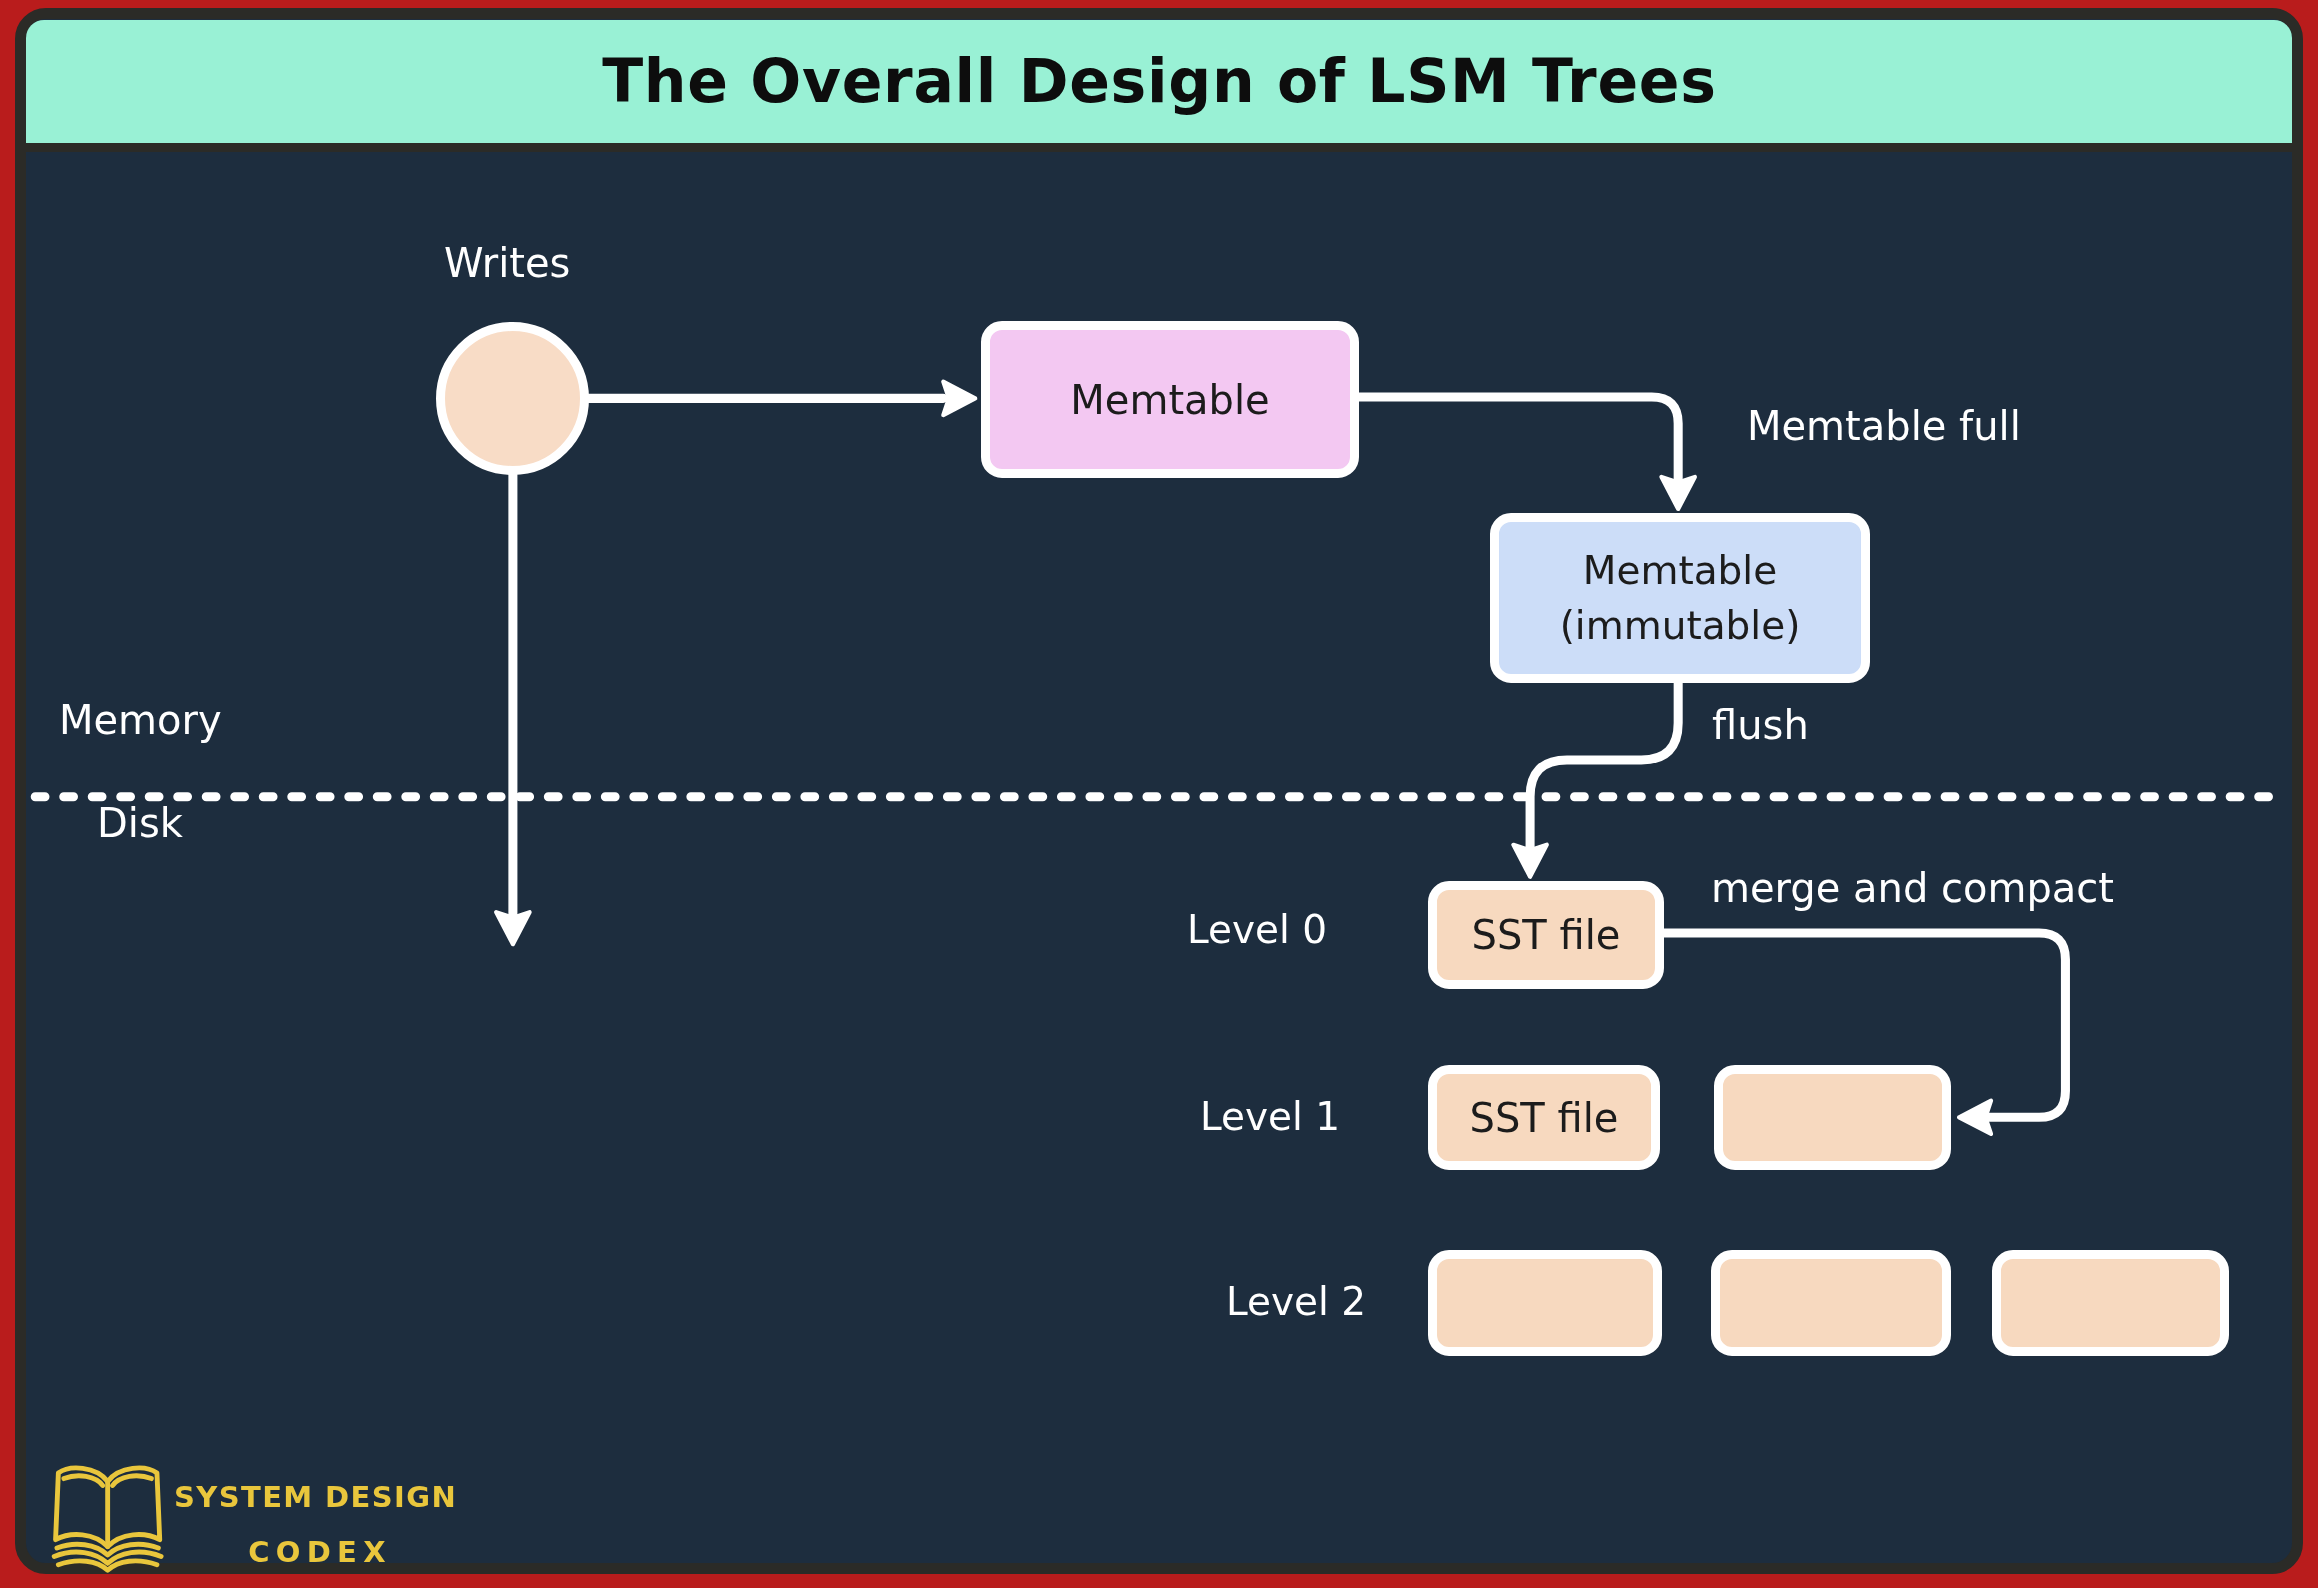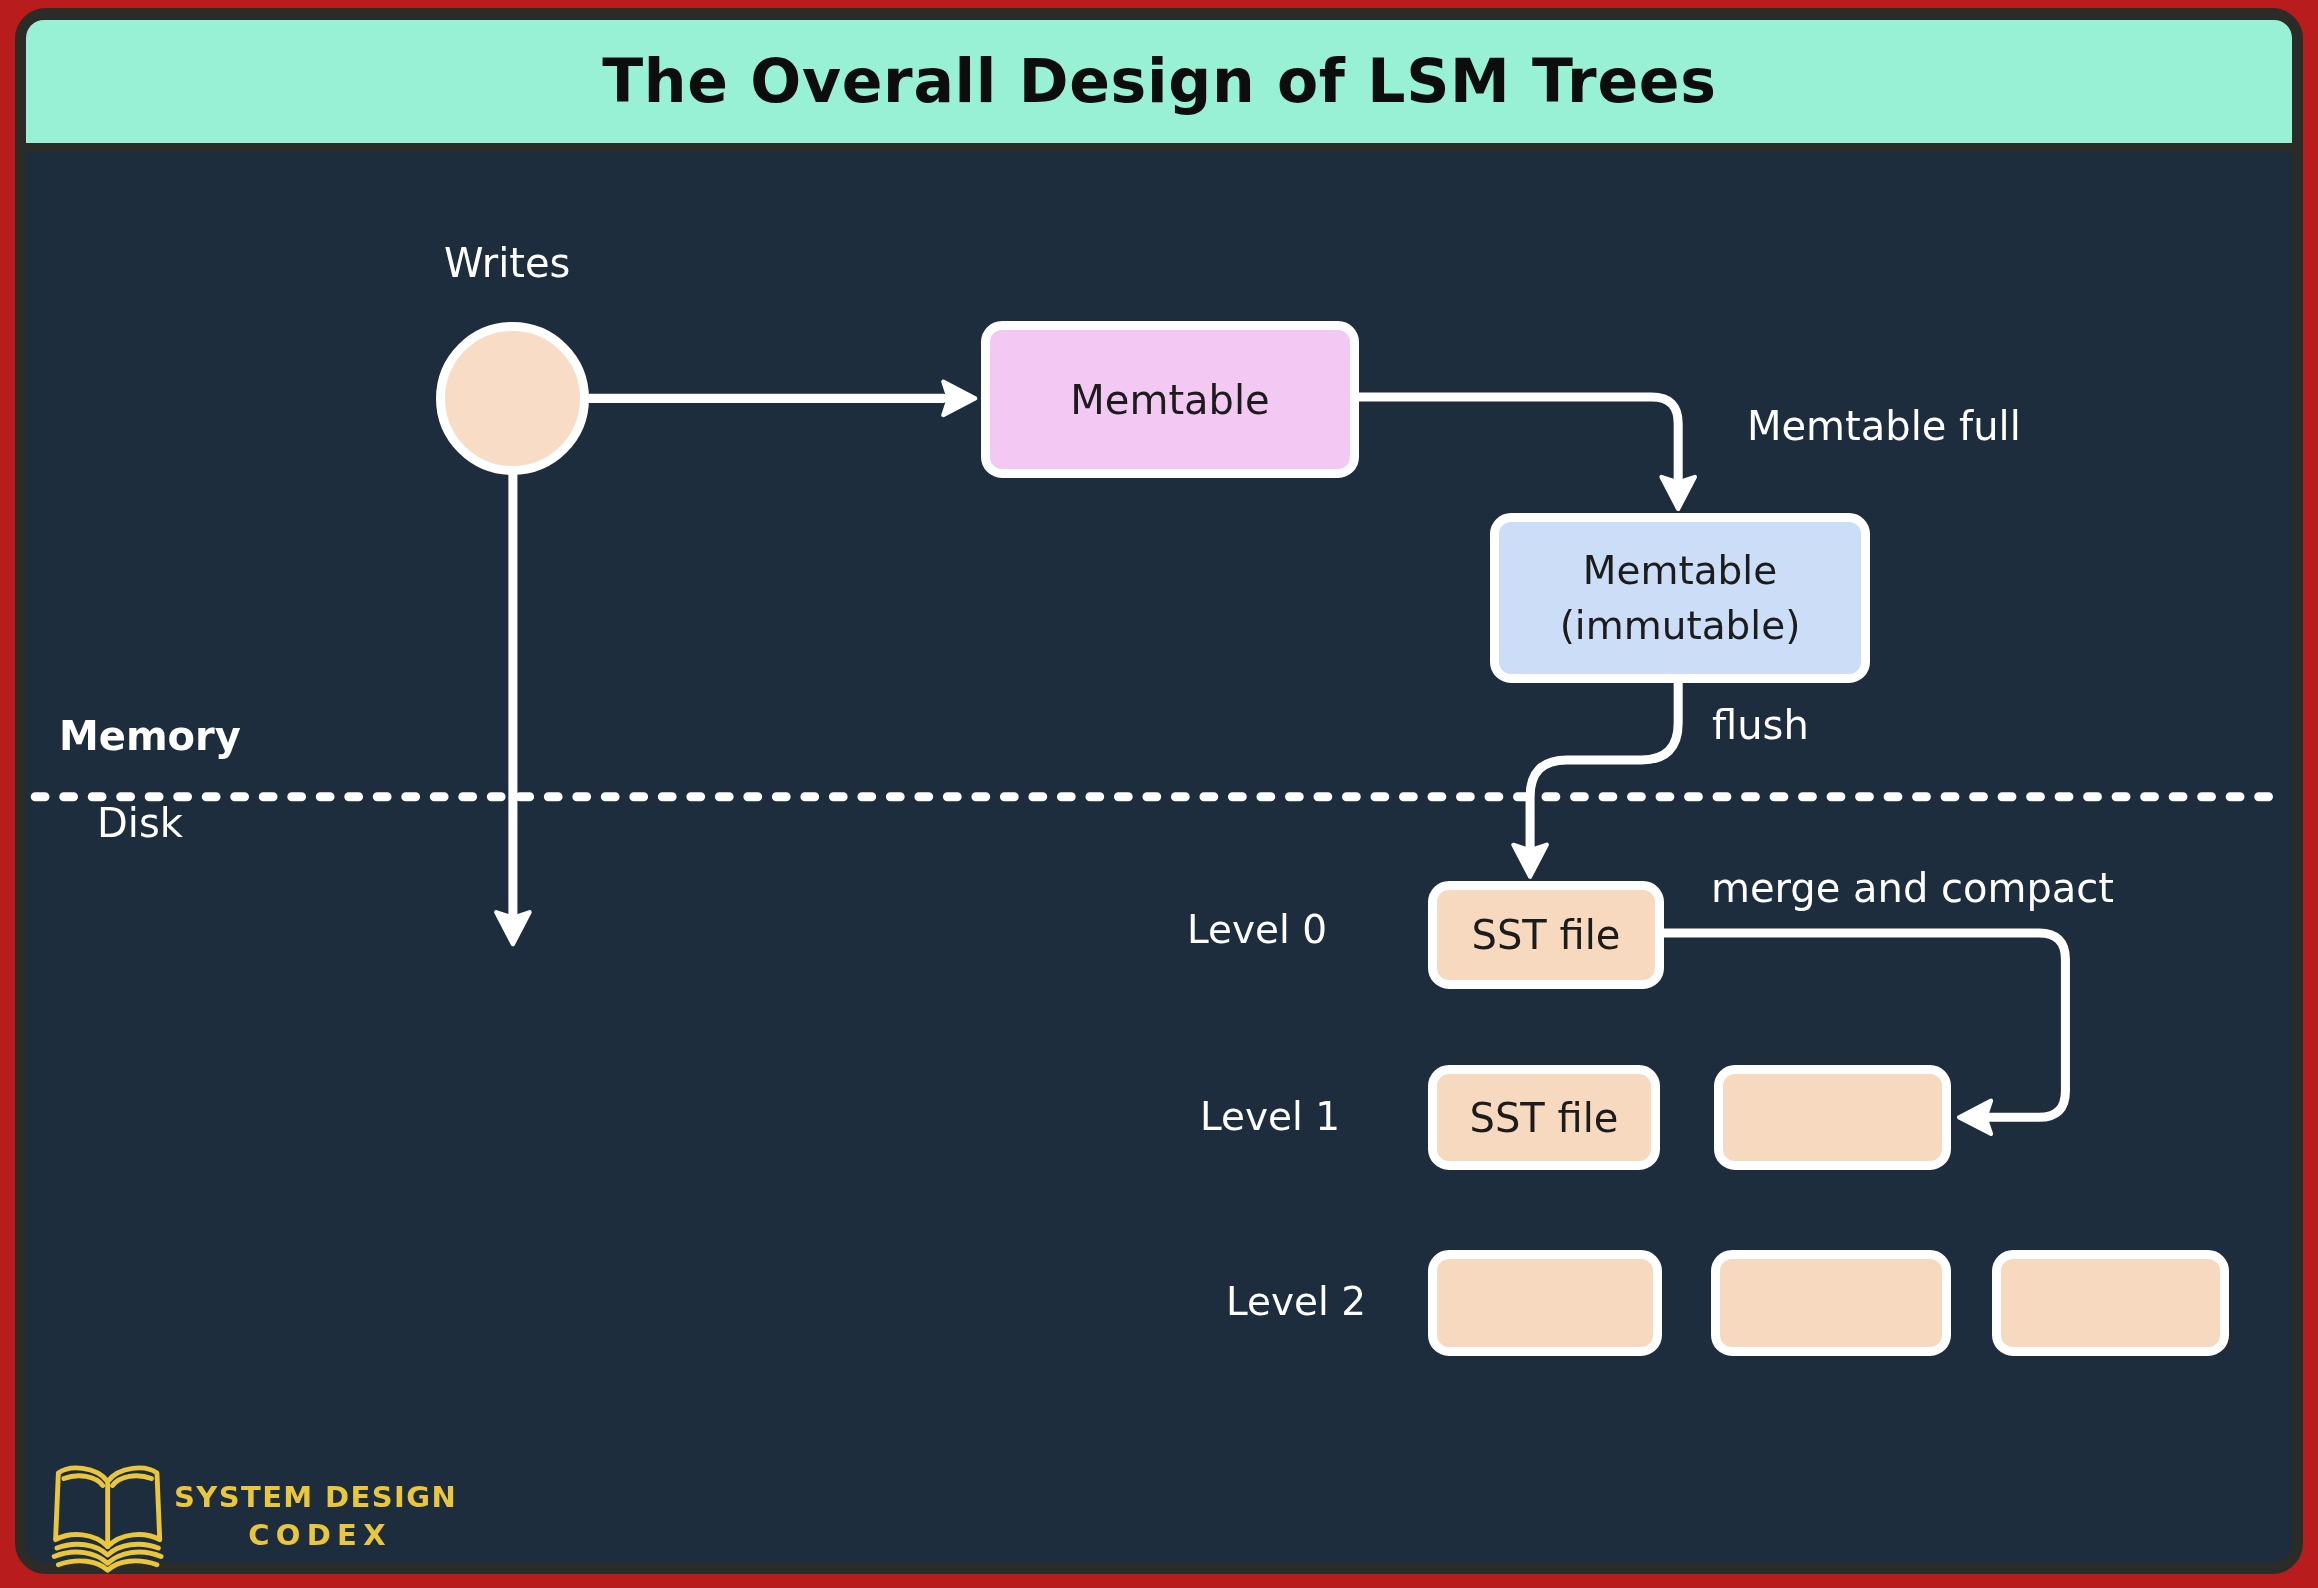--- a/index.html
+++ b/index.html
@@ -45,31 +45,31 @@
   .n-l1b2{left:1714px;top:1065px;width:237px;height:105px;background:var(--c-sst,#f7d9bf);}
   .n-l2b1{left:1428px;top:1250px;width:234px;height:106px;background:var(--c-sst,#f7d9bf);}
   .n-l2b2{left:1711px;top:1250px;width:240px;height:106px;background:var(--c-sst,#f7d9bf);}
   .n-l2b3{left:1992px;top:1250px;width:237px;height:106px;background:var(--c-sst,#f7d9bf);}
   .n-circle{left:436px;top:322px;width:153px;height:153px;border-radius:50%;background:var(--c-circle,#f8dcc6);}
   
   .lbl{position:absolute;z-index:3;color:var(--c-label,#fff);font-size:40px;line-height:1.05;white-space:nowrap;}
   .l-writes{left:444px;top:242px;}
   .l-memfull{left:1747px;top:405px;}
   .l-flush{left:1712px;top:704px;}
-  .l-memory{left:59px;top:715px;font-weight:bold;}
+  .l-memory{left:59px;top:699px;}
   .l-disk{left:97px;top:802px;}
   .l-merge{left:1711px;top:867px;}
   .l-level{font-size:39px;}
   .l-level0{left:1187px;top:910px;}
   .l-level1{left:1200px;top:1097px;}
   .l-level2{left:1184px;top:1282px;margin-left:42px;}
   
   .brand{position:absolute;left:174px;top:1480px;width:292px;z-index:3;color:var(--c-brand,#e9c63c);}
   .brand .b1{font-size:29px;font-weight:700;letter-spacing:1.4px;white-space:nowrap;}
-  .brand .b2{font-size:29px;font-weight:700;letter-spacing:6.3px;text-align:center;margin-top:4px;}
+  .brand .b2{font-size:29px;font-weight:700;letter-spacing:6.3px;text-align:center;margin-top:21px;}
   .booklogo{position:absolute;left:47px;top:1455px;z-index:3;}
   .newsletter{position:absolute;left:1450px;top:1481px;z-index:3;color:#fff;font-size:40px;white-space:nowrap;}
 </style>
 </head>
 <body>
 
 <div class="page">
 
   <div class="card"></div>
 

